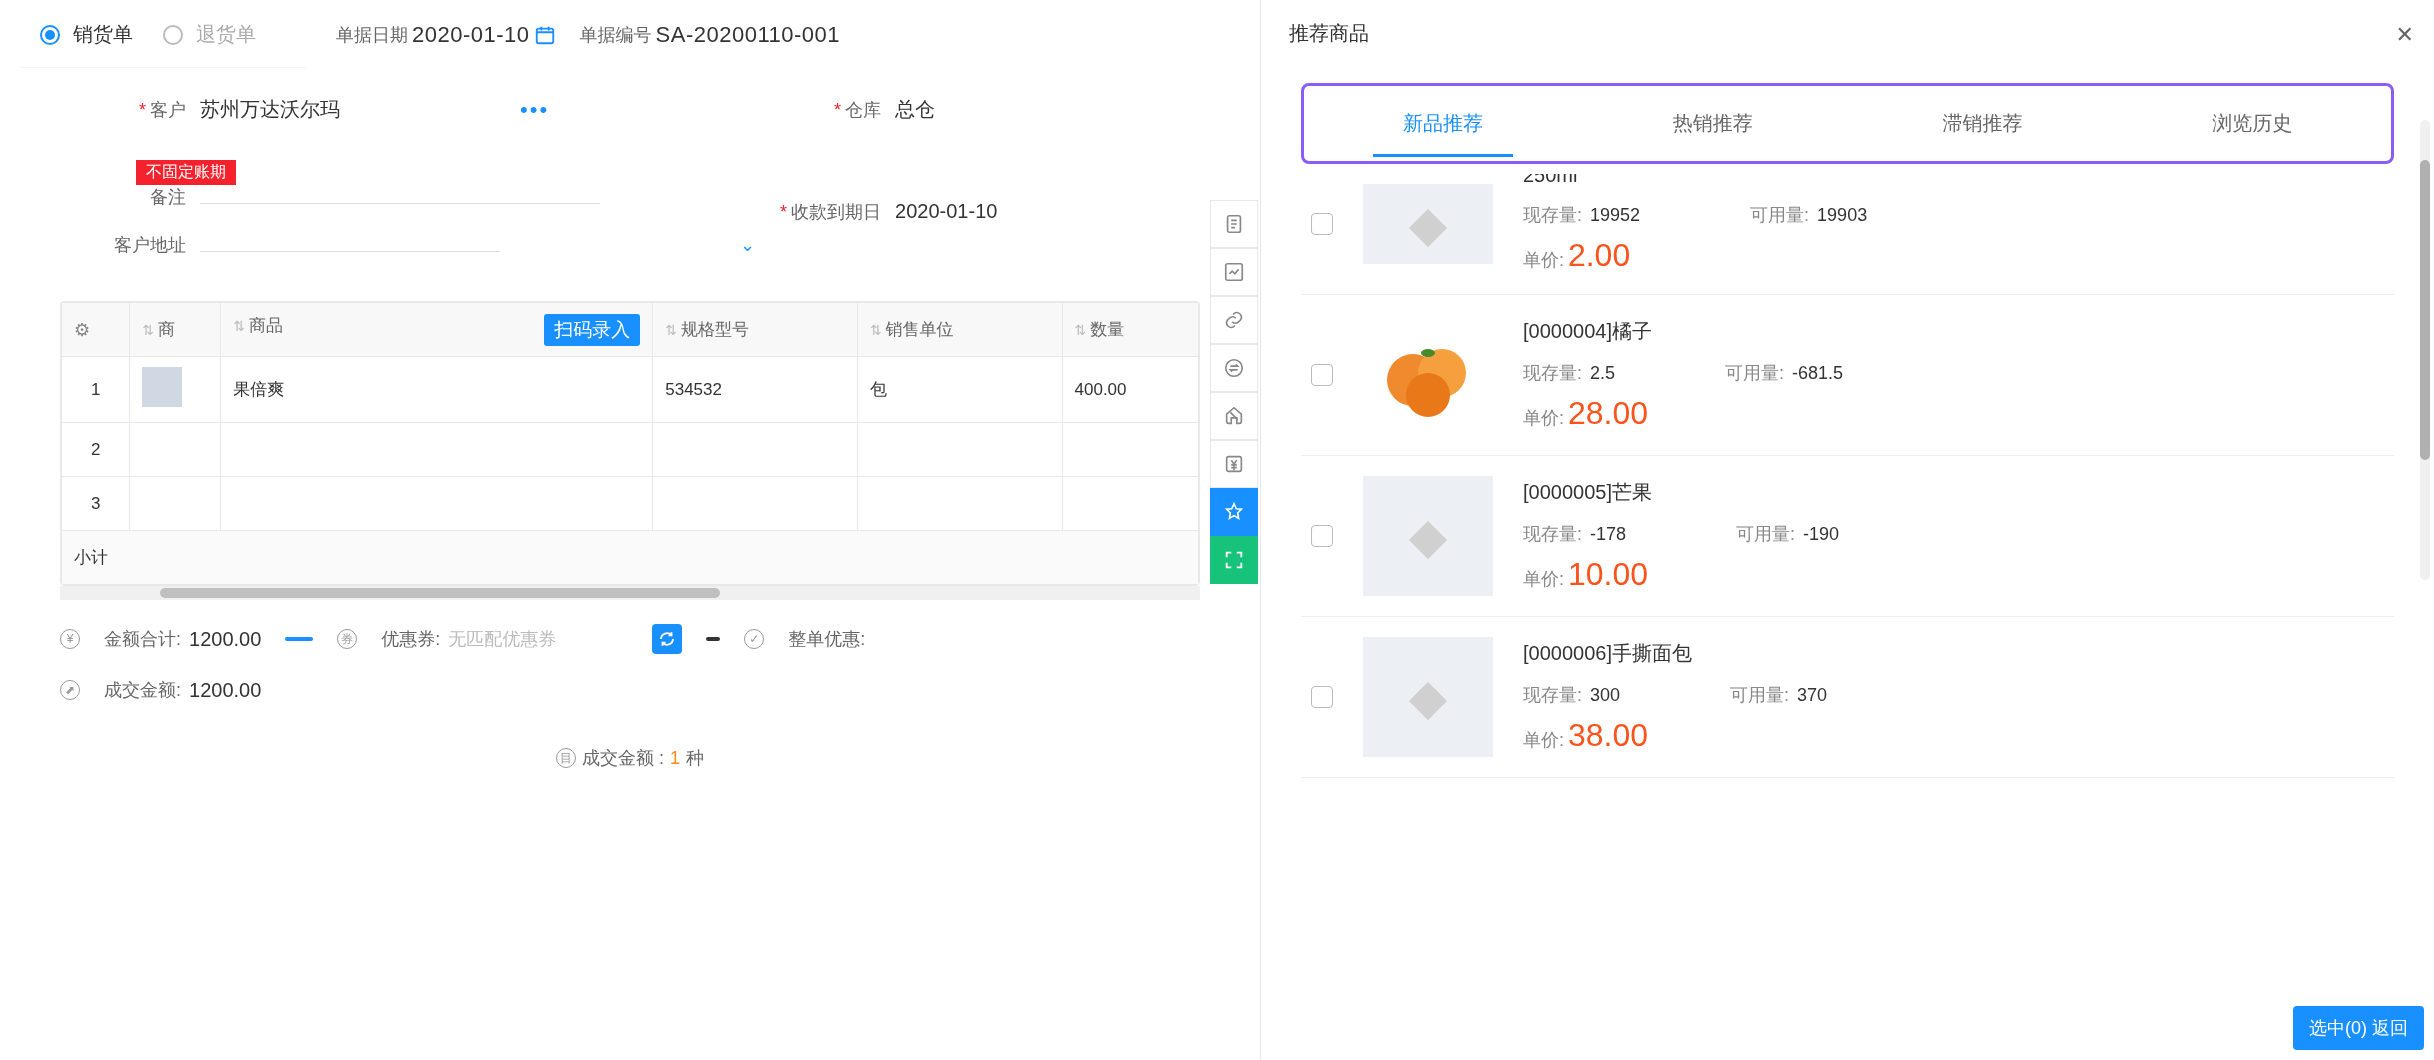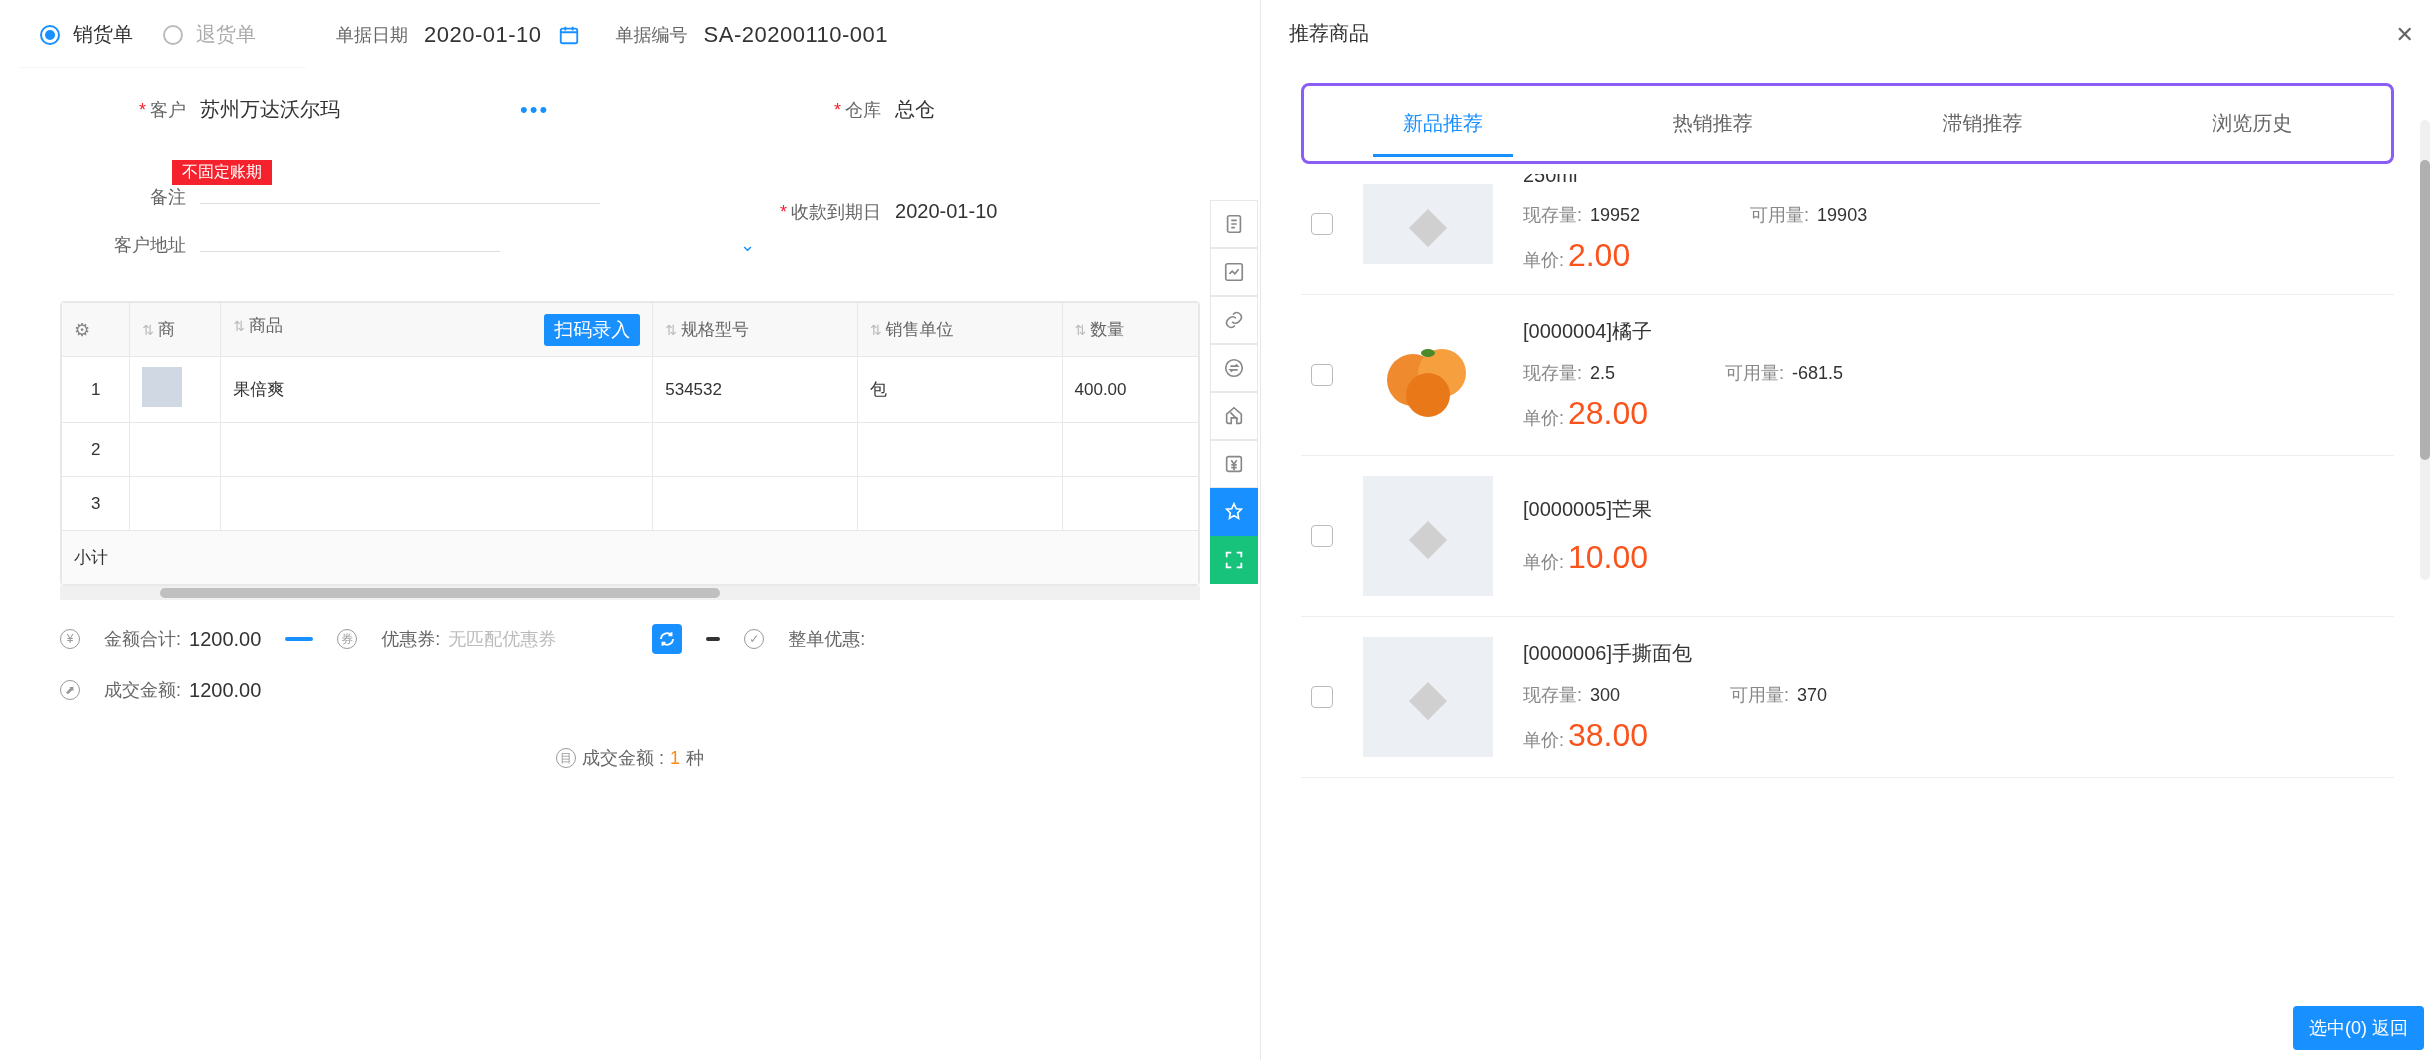--- a/index.html
+++ b/index.html
@@ -7,32 +7,32 @@
 .page{display:flex;width:2434px;height:1060px;position:relative}
 .left{width:1260px;padding:0;position:relative}
 .right{flex:1;border-left:1px solid #e8e8e8;display:flex;flex-direction:column;position:relative}
 .tabs-bar{display:flex;align-items:center;height:70px;padding:0 20px;border-bottom:1px solid transparent}
 .doc-tabs{display:flex;align-items:center;background:#fff;height:64px;border-top-left-radius:6px;border-top-right-radius:6px;padding:0 20px;box-shadow:0 1px 0 rgba(0,0,0,.04)}
 .radio-tab{display:flex;align-items:center;gap:13px;margin-right:30px;font-size:20px;color:#333;cursor:pointer}
 .radio-circle{width:20px;height:20px;border:2px solid #bbb;border-radius:50%;display:flex;align-items:center;justify-content:center}
 .radio-circle.on{border-color:#1890ff}
 .radio-dot{width:10px;height:10px;border-radius:50%;background:#1890ff}
 .radio-tab.off{color:#aaa}
-.doc-meta{display:flex;align-items:center;gap:16px;margin-left:30px}
+.doc-meta{display:flex;align-items:center;gap:4px;margin-left:30px}
 .meta-label{font-size:18px;color:#666}
 .meta-val{font-size:22px;color:#333;letter-spacing:.5px}
 .cal-icon{width:22px;height:22px;display:inline-block;color:#1890ff}
 .form-area{padding:20px 60px 10px 60px}
 .form-row{display:flex;align-items:center;margin-bottom:24px}
 .f-label{width:140px;text-align:right;font-size:18px;color:#666;padding-right:14px}
 .req::before{content:"*";color:#f5222d;margin-right:4px}
 .f-val{font-size:20px;color:#333;padding:6px 0;border-bottom:1px solid transparent;min-width:260px}
 .f-input{border-bottom:1px solid #ddd}
 .dots{color:#1890ff;font-size:22px;letter-spacing:2px;margin-left:60px;cursor:pointer}
-.badge-red{display:inline-block;background:#f5222d;color:#fff;font-size:16px;padding:2px 10px;margin-top:6px;margin-left:112px}
+.badge-red{display:inline-block;background:#f5222d;color:#fff;font-size:16px;padding:2px 10px;margin-top:6px;margin-left:76px}
 .form-col2{display:flex}
 .col{flex:1}
 .chev{color:#1890ff;font-size:18px;margin-left:240px}
 .table-wrap{margin:10px 60px 0 60px;border:1px solid #e8e8e8;overflow:hidden;border-radius:4px}
 table{border-collapse:collapse;width:100%}
 th,td{border:1px solid #e8e8e8;padding:10px 12px;font-size:17px;text-align:left;height:54px}
 th{background:#f8f8f8;color:#666;font-weight:400;position:relative}
 .gear{font-size:18px;color:#888}
 .sort::before{content:"⇅";color:#bbb;margin-right:4px;font-size:14px}
 .scan-btn{background:#1890ff;color:#fff;font-size:19px;padding:3px 10px;border-radius:3px;float:right;cursor:pointer}
@@ -316,20 +316,24 @@
           <div><span class="stat-l">可用量:</span><span class="stat-v">-681.5</span></div>
         </div>
         <div><span class="stat-l">单价:</span> <span class="price">28.00</span></div>
       </div>
     </div>
     <div class="rec-item">
       <div class="chk"></div>
       <div class="rec-img">◆</div>
       <div class="rec-body">
         <div class="rec-name">[0000005]芒果</div>
+        <div class="rec-stats">
+          <div><span class="stat-l">现存量:</span><span class="stat-v">-178</span></div>
+          <div><span class="stat-l">可用量:</span><span class="stat-v">-190</span></div>
+        </div>
         <div><span class="stat-l">单价:</span> <span class="price">10.00</span></div>
       </div>
     </div>
     <div class="rec-item">
       <div class="chk"></div>
       <div class="rec-img">◆</div>
       <div class="rec-body">
         <div class="rec-name">[0000006]手撕面包</div>
         <div class="rec-stats">
           <div><span class="stat-l">现存量:</span><span class="stat-v">300</span></div>

